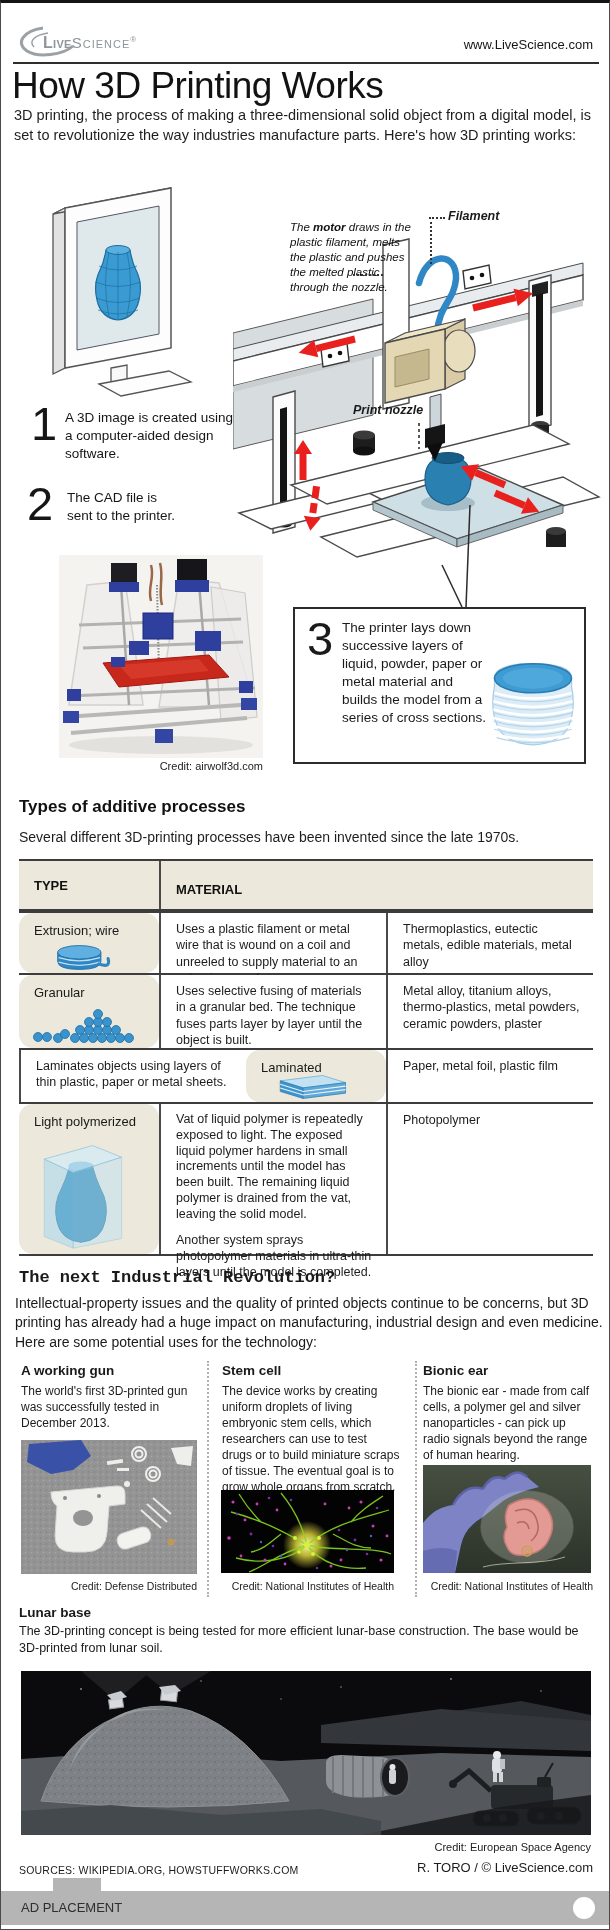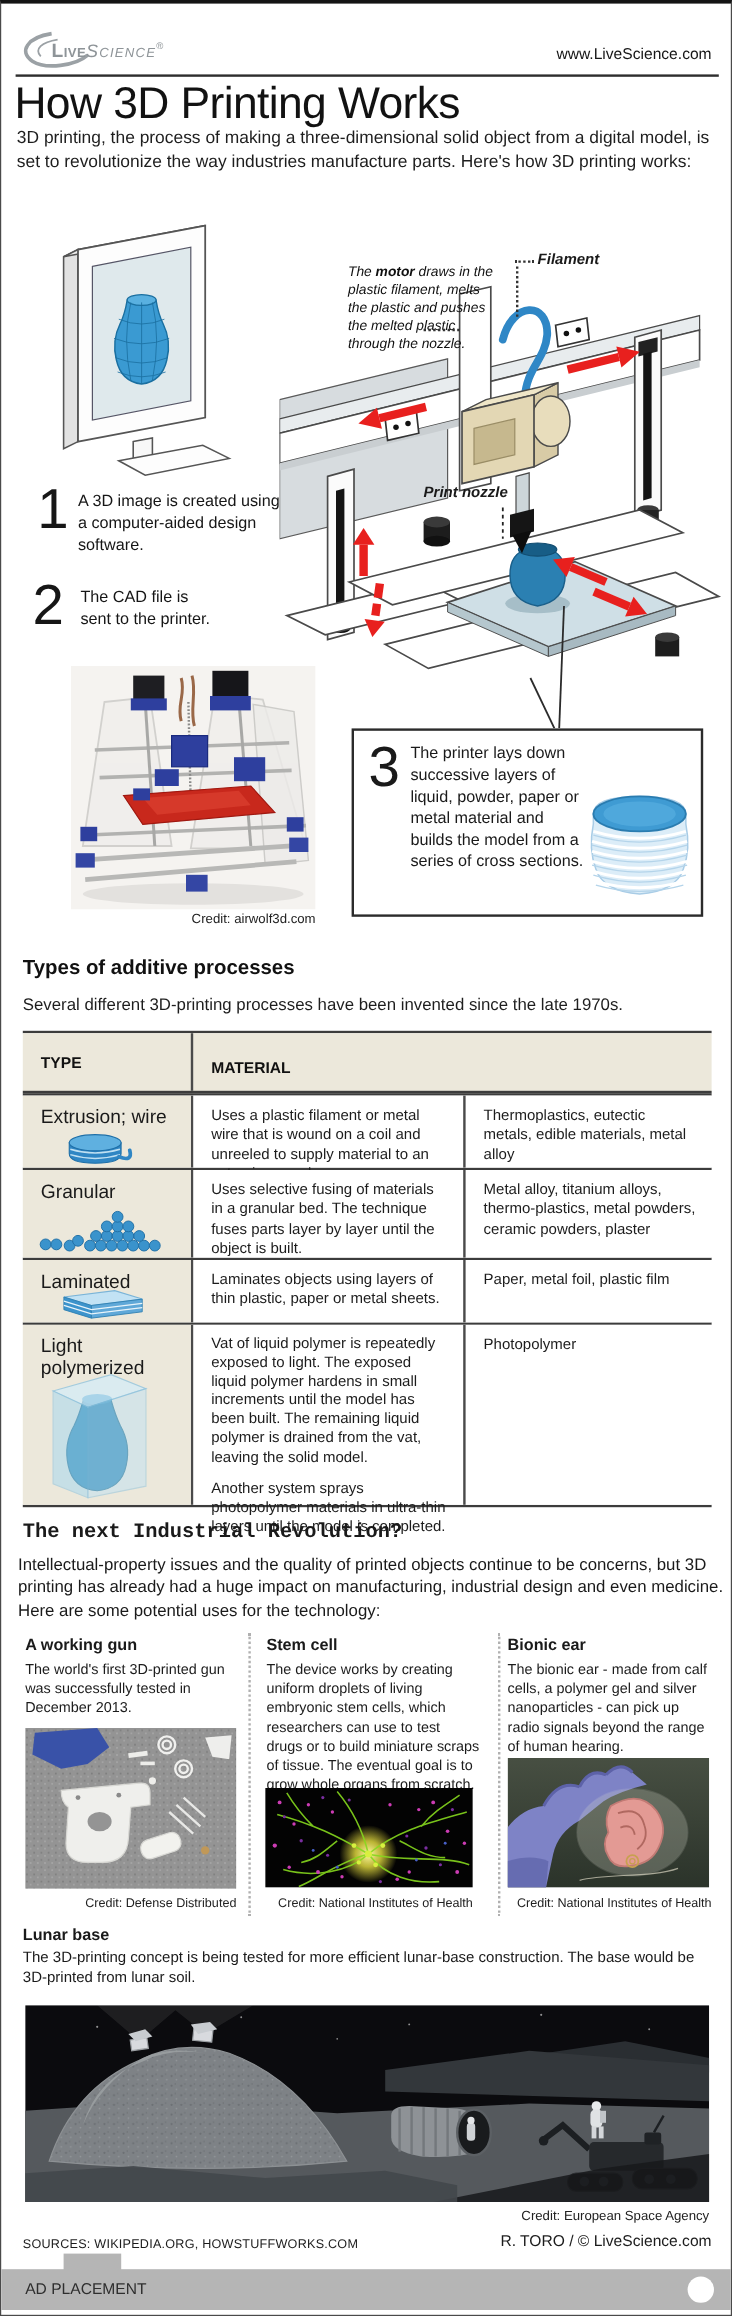--- a/index.html
+++ b/index.html
@@ -6,21 +6,21 @@
   .page{position:relative;width:610px;height:1930px;margin:0 auto;background:#fff;
         border:1px solid #4a4a4a;border-top:3px solid #141414;box-sizing:border-box;
         font-family:"Liberation Sans",sans-serif;color:#1a1a1a;overflow:hidden;}
   .abs{position:absolute;}
 
   
   .logo{left:12px;top:18px;width:160px;height:42px;}
   .logo svg{position:absolute;left:0;top:0;}
   .logo-text{position:absolute;left:30px;top:13px;font-variant:small-caps;color:#8e9498;}
   .logo-live{font-weight:bold;font-size:16px;letter-spacing:.3px;}
-  .logo-science{font-size:15px;letter-spacing:1px;font-style:italic;}
+  .logo-science{font-size:15px;letter-spacing:1px;}
   .logo-mark{font-size:8px;vertical-align:super;}
   .site-url{right:16px;top:34px;font-size:13px;color:#161616;}
   .header-rule{left:12px;top:59px;width:586px;border-top:2px solid #2e2e2e;}
   .main-title{left:11px;top:62px;font-size:37px;letter-spacing:-0.5px;color:#121212;}
   .intro{left:13px;top:103px;width:592px;font-size:14.5px;line-height:1.36;color:#1e1e1e;}
 
   
   .motor-note{left:289px;top:217px;width:121px;font-size:11.5px;font-style:italic;line-height:1.3;color:#101010;}
   .note-dashes{left:352px;top:271px;width:30px;border-top:2px dotted #333;}
   .filament-label{left:447px;top:206px;font-size:12.5px;font-weight:bold;font-style:italic;}
@@ -49,21 +49,21 @@
   .table{left:18px;top:856px;width:574px;border-top:2px solid #3c3c3c;border-bottom:2px solid #3c3c3c;}
   .t-head,.t-row{display:flex;width:100%;}
   .t-head{height:48px;background:#ece8db;border-bottom:2px solid #3c3c3c;}
   .t-head .tc{font-weight:bold;font-size:13px;display:flex;align-items:center;color:#111;}
   .tc{box-sizing:border-box;}
   .tc1{width:140px;padding-left:15px;}
   .tc2{width:227px;border-left:2px solid #4a4a4a;padding:8px 12px 0 15px;}
   .tc3{width:207px;border-left:2px solid #4a4a4a;padding:8px 12px 0 15px;}
   .t-row{border-top:2px solid #3c3c3c;}
   .t-row:first-of-type{border-top:none;}
-  .t-row .tc1{background:#ece8db;position:relative;padding-top:10px;font-size:16px;}
+  .t-row .tc1{background:#ece8db;position:relative;padding-top:10px;font-size:13px;border-radius:14px;}
   .t-row .tc2,.t-row .tc3{font-size:12.5px;line-height:1.3;color:#1c1c1c;background:#fff;}
   .r1{height:60px;} .r2{height:73px;} .r3{height:52px;} .r4{height:150px;}
   .r4 .tc2{line-height:1.26;}
   .r4 .p2{margin-top:11px;}
   .type-icon{position:absolute;}
 
   
   .rev-heading{left:18px;top:1265px;font-size:17px;font-weight:bold;font-family:Liberation Mono, monospace;}
   .rev-intro{left:14px;top:1291px;width:590px;font-size:14px;line-height:1.38;}
   .col-div{border-left:2px dotted #b0b0b0;width:0;}
@@ -332,30 +332,30 @@
               <circle cx="76" cy="15" r="4.5"></circle>
             <circle cx="67" cy="7" r="4.5"></circle>
           </g>
         </svg>
       </div>
       <div class="tc tc2">Uses selective fusing of materials in a granular bed. The technique fuses parts layer by layer until the object is built.</div>
       <div class="tc tc3">Metal alloy, titanium alloys, thermo-plastics, metal powders, ceramic powders, plaster</div>
     </div>
 
     <div class="t-row r3">
+      <div class="tc tc2">Laminates objects using layers of thin plastic, paper or metal sheets.</div>
       <div class="tc tc1">
         <span>Laminated</span>
         <svg class="type-icon" style="left:20px;top:22px;" width="92" height="30" viewBox="0 0 92 34">
           <polygon points="10,10 58,4 84,12 36,18" fill="#c2e2f4" stroke="#7ab4d8" stroke-width="1"></polygon>
           <polygon points="10,10 36,18 36,30 10,22" fill="#3d94cc" stroke="#2a7cb0" stroke-width="0.8"></polygon>
           <polygon points="36,18 84,12 84,24 36,30" fill="#5fa8d8" stroke="#2a7cb0" stroke-width="0.8"></polygon>
           <path d="M10,14 L36,22 L84,16 M10,18 L36,26 L84,20" stroke="#e8f4fa" stroke-width="1.2" fill="none"></path>
         </svg>
       </div>
-      <div class="tc tc2">Laminates objects using layers of thin plastic, paper or metal sheets.</div>
       <div class="tc tc3">Paper, metal foil, plastic film</div>
     </div>
 
     <div class="t-row r4">
       <div class="tc tc1">
         <span>Light polymerized</span>
         <svg class="type-icon" style="left:14px;top:30px;" width="96" height="118" viewBox="0 0 96 122">
           <path d="M36,34 Q32,48 28,56 Q19,72 23,90 Q27,110 48,112 Q69,110 73,90 Q77,72 68,56 Q64,48 60,34 Z" fill="#1f7fae" stroke="#176688" stroke-width="1"></path>
           <ellipse cx="48" cy="33" rx="13" ry="4.5" fill="#2a8dbc"></ellipse>
           <polygon points="10,26 60,12 90,24 40,40" fill="#d4ecf8" opacity="0.75" stroke="#8cc2de" stroke-width="1"></polygon>

